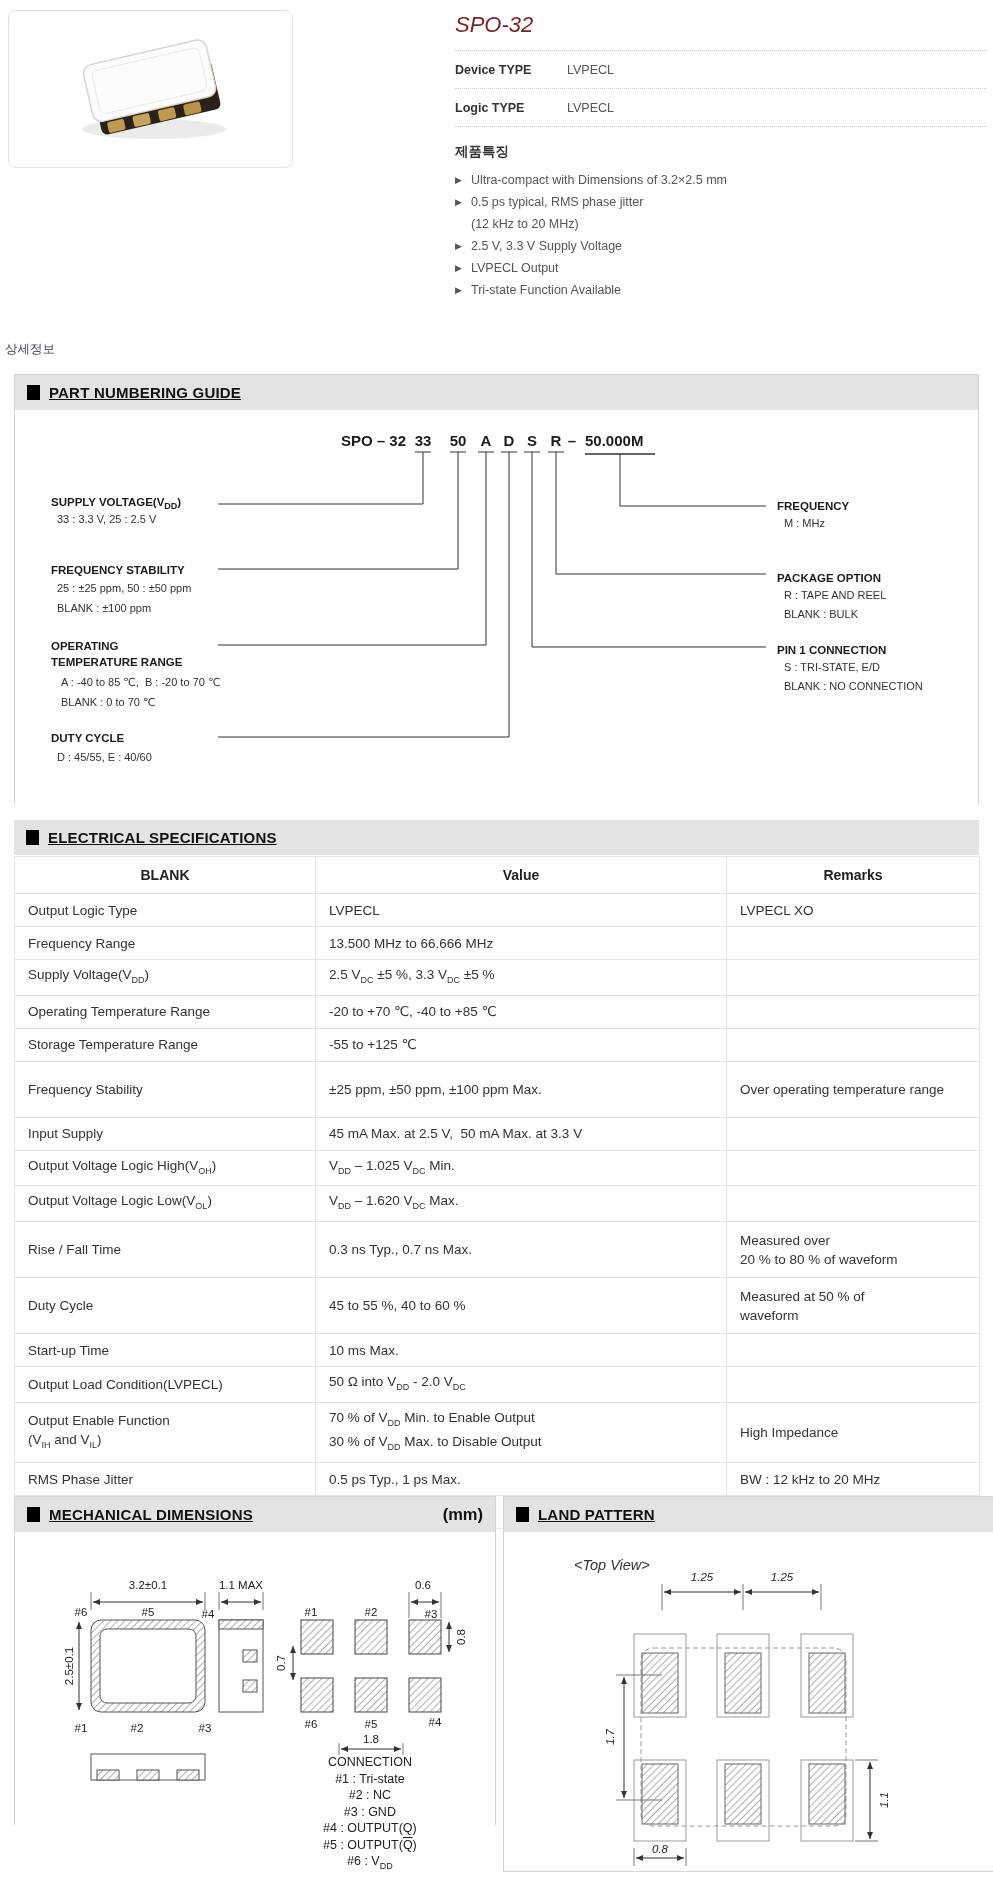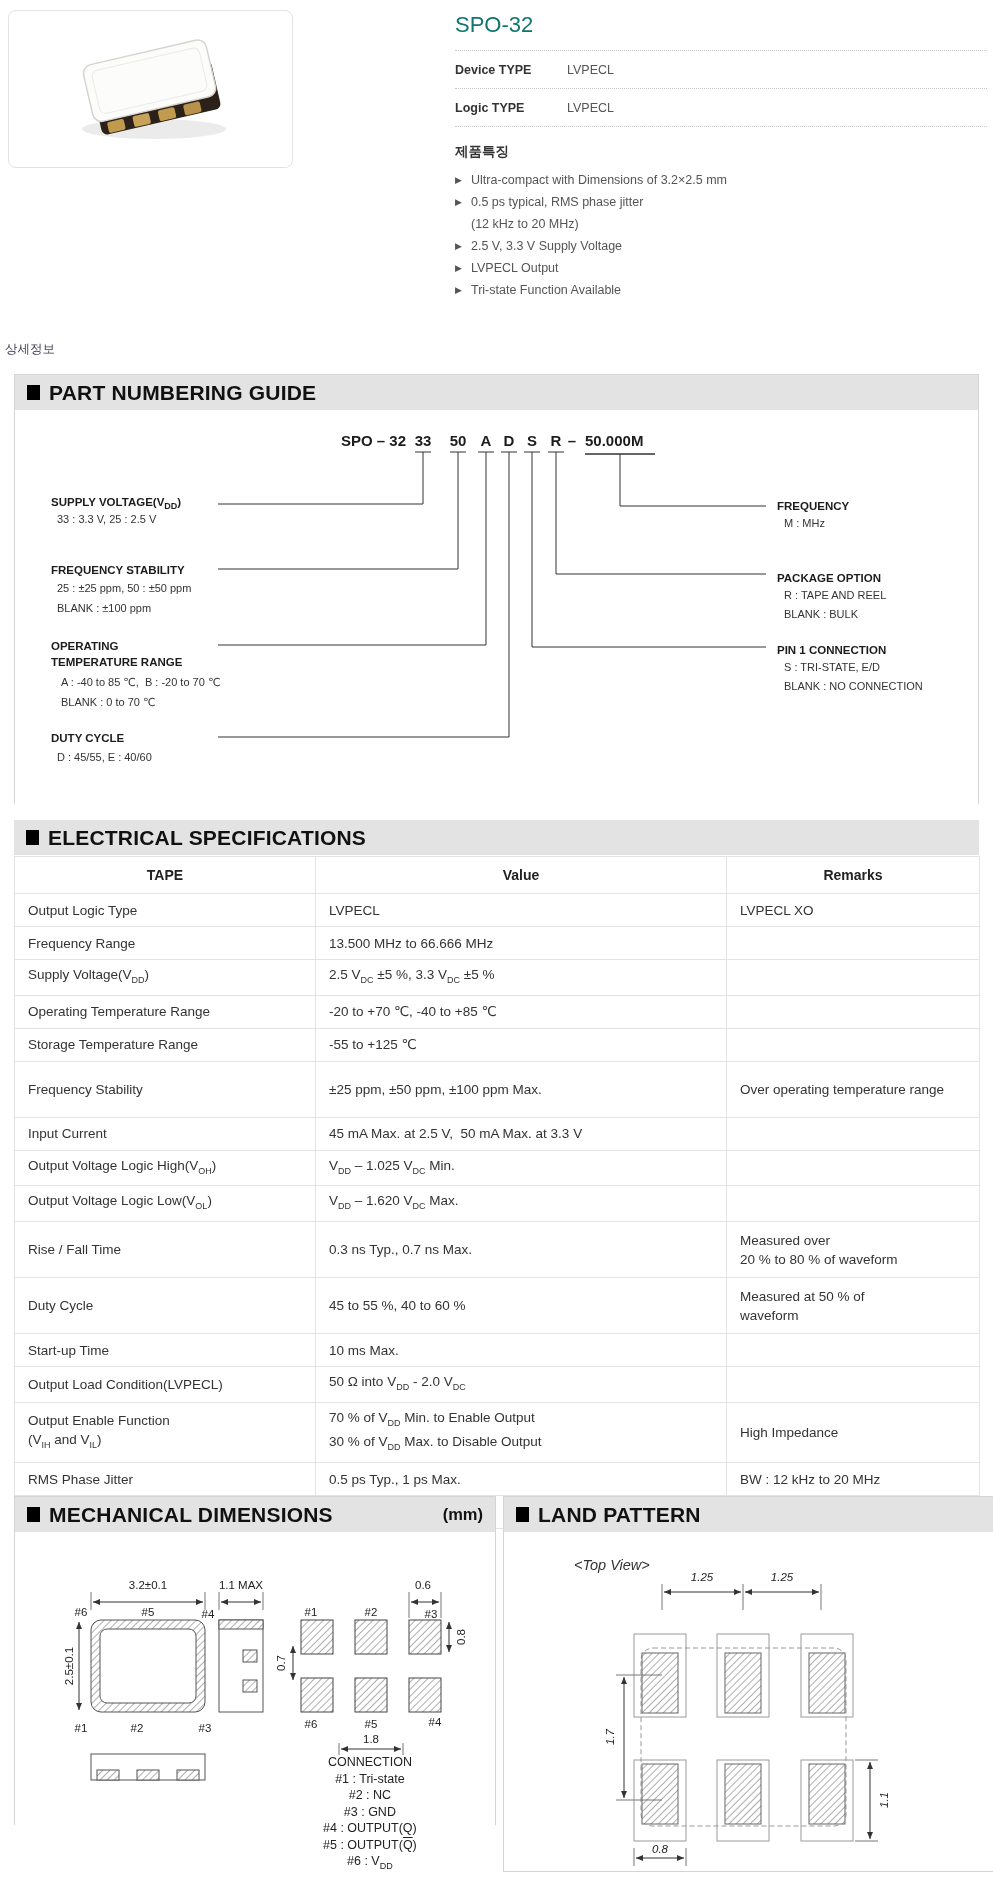--- a/index.html
+++ b/index.html
@@ -2,36 +2,36 @@
 <html><head>
 <meta charset="utf-8">
 <style>
   html,body{margin:0;padding:0;background:#fff;}
   body{font-family:"Liberation Sans","DejaVu Sans",sans-serif;color:#333;}
   .page{position:relative;width:993px;height:1881px;background:#fff;overflow:hidden;}
 
   
   .photo-card{position:absolute;left:8px;top:10px;width:283px;height:156px;border:1px solid #e2e2e2;border-radius:8px;background:#fff;}
   .hdr{position:absolute;left:455px;top:8px;width:532px;}
-  .hdr-title{font-size:22px;color:#0f766e;padding:4px 0 12px 0;}
+  .hdr-title{font-size:22px;color:#7f1d1d;padding:4px 0 12px 0;font-style:italic;}
   .dotsep{border-bottom:1px dotted #c9c9c9;height:0;}
   .field-row{display:flex;align-items:center;height:37px;}
   .f-label{width:112px;font-size:12.5px;font-weight:bold;color:#333;}
   .f-value{font-size:12.5px;color:#555;}
   .feat-title{font-size:13.5px;font-weight:bold;color:#333;padding:16px 0 8px 0;}
   .feat-row{display:flex;align-items:flex-start;font-size:12.5px;color:#555;line-height:22px;}
   .feat-bullet{font-size:9px;color:#555;width:16px;line-height:22px;}
   .feat-indent{padding-left:16px;}
   .detail-link{position:absolute;left:5px;top:341px;font-size:12.5px;color:#3e3e52;cursor:pointer;}
 
   
   .sec-box{position:absolute;border:1px solid #d4d4d4;background:#fff;box-sizing:border-box;}
   .sec-hdr{display:flex;align-items:center;background:#e3e3e3;height:35px;padding:0 12px;box-sizing:border-box;}
   .sq{width:13px;height:15px;background:#000;margin-right:9px;flex:0 0 auto;}
-  .sec-title{font-size:21px;font-weight:bold;color:#111;letter-spacing:0.2px;}
+  .sec-title{font-size:15px;font-weight:bold;color:#111;letter-spacing:0.2px;text-decoration:underline;}
   .sec-unit{margin-left:auto;font-size:16.5px;font-weight:bold;color:#111;}
 
   
   .pn-box{left:14px;top:374px;width:965px;height:430px;}
   .pn-content{position:relative;width:963px;height:394px;background:#fff;}
   .pn-svg{position:absolute;left:0;top:0;}
   .pn-svg text.pn{font:bold 15px "Liberation Sans","DejaVu Sans",sans-serif;fill:#1c1c1c;}
   .pn-t{position:absolute;font-size:11.5px;font-weight:bold;color:#1c1c1c;line-height:16px;white-space:nowrap;}
   .pn-l{position:absolute;font-size:11px;color:#333;white-space:nowrap;}
   sub{font-size:9px;}
@@ -182,21 +182,21 @@
   </div>
 
   <table class="spec-table">
     <colgroup>
         <col class="col-item">
         <col class="col-value">
         <col class="col-remarks">
       </colgroup>
     <tbody>
         <tr>
-      <th>TAPE</th>
+      <th>BLANK</th>
       <th>Value</th>
       <th>Remarks</th>
     </tr>
     <tr>
           <td>Output Logic Type</td>
           <td>LVPECL</td>
           <td>LVPECL XO</td>
         </tr>
     <tr>
           <td>Frequency Range</td>
@@ -217,21 +217,21 @@
           <td>Storage Temperature Range</td>
           <td>-55 to +125 ℃</td>
           <td></td>
         </tr>
     <tr class="tall">
           <td>Frequency Stability</td>
           <td>±25 ppm, ±50 ppm, ±100 ppm Max.</td>
           <td>Over operating temperature range</td>
         </tr>
     <tr>
-          <td>Input Current</td>
+          <td>Input Supply</td>
           <td>45 mA Max. at 2.5 V, &nbsp;50 mA Max. at 3.3 V</td>
           <td></td>
         </tr>
     <tr>
           <td>Output Voltage Logic High(V<sub>OH</sub>)</td>
           <td>V<sub>DD</sub> – 1.025 V<sub>DC</sub> Min.</td>
           <td></td>
         </tr>
     <tr>
           <td>Output Voltage Logic Low(V<sub>OL</sub>)</td>

